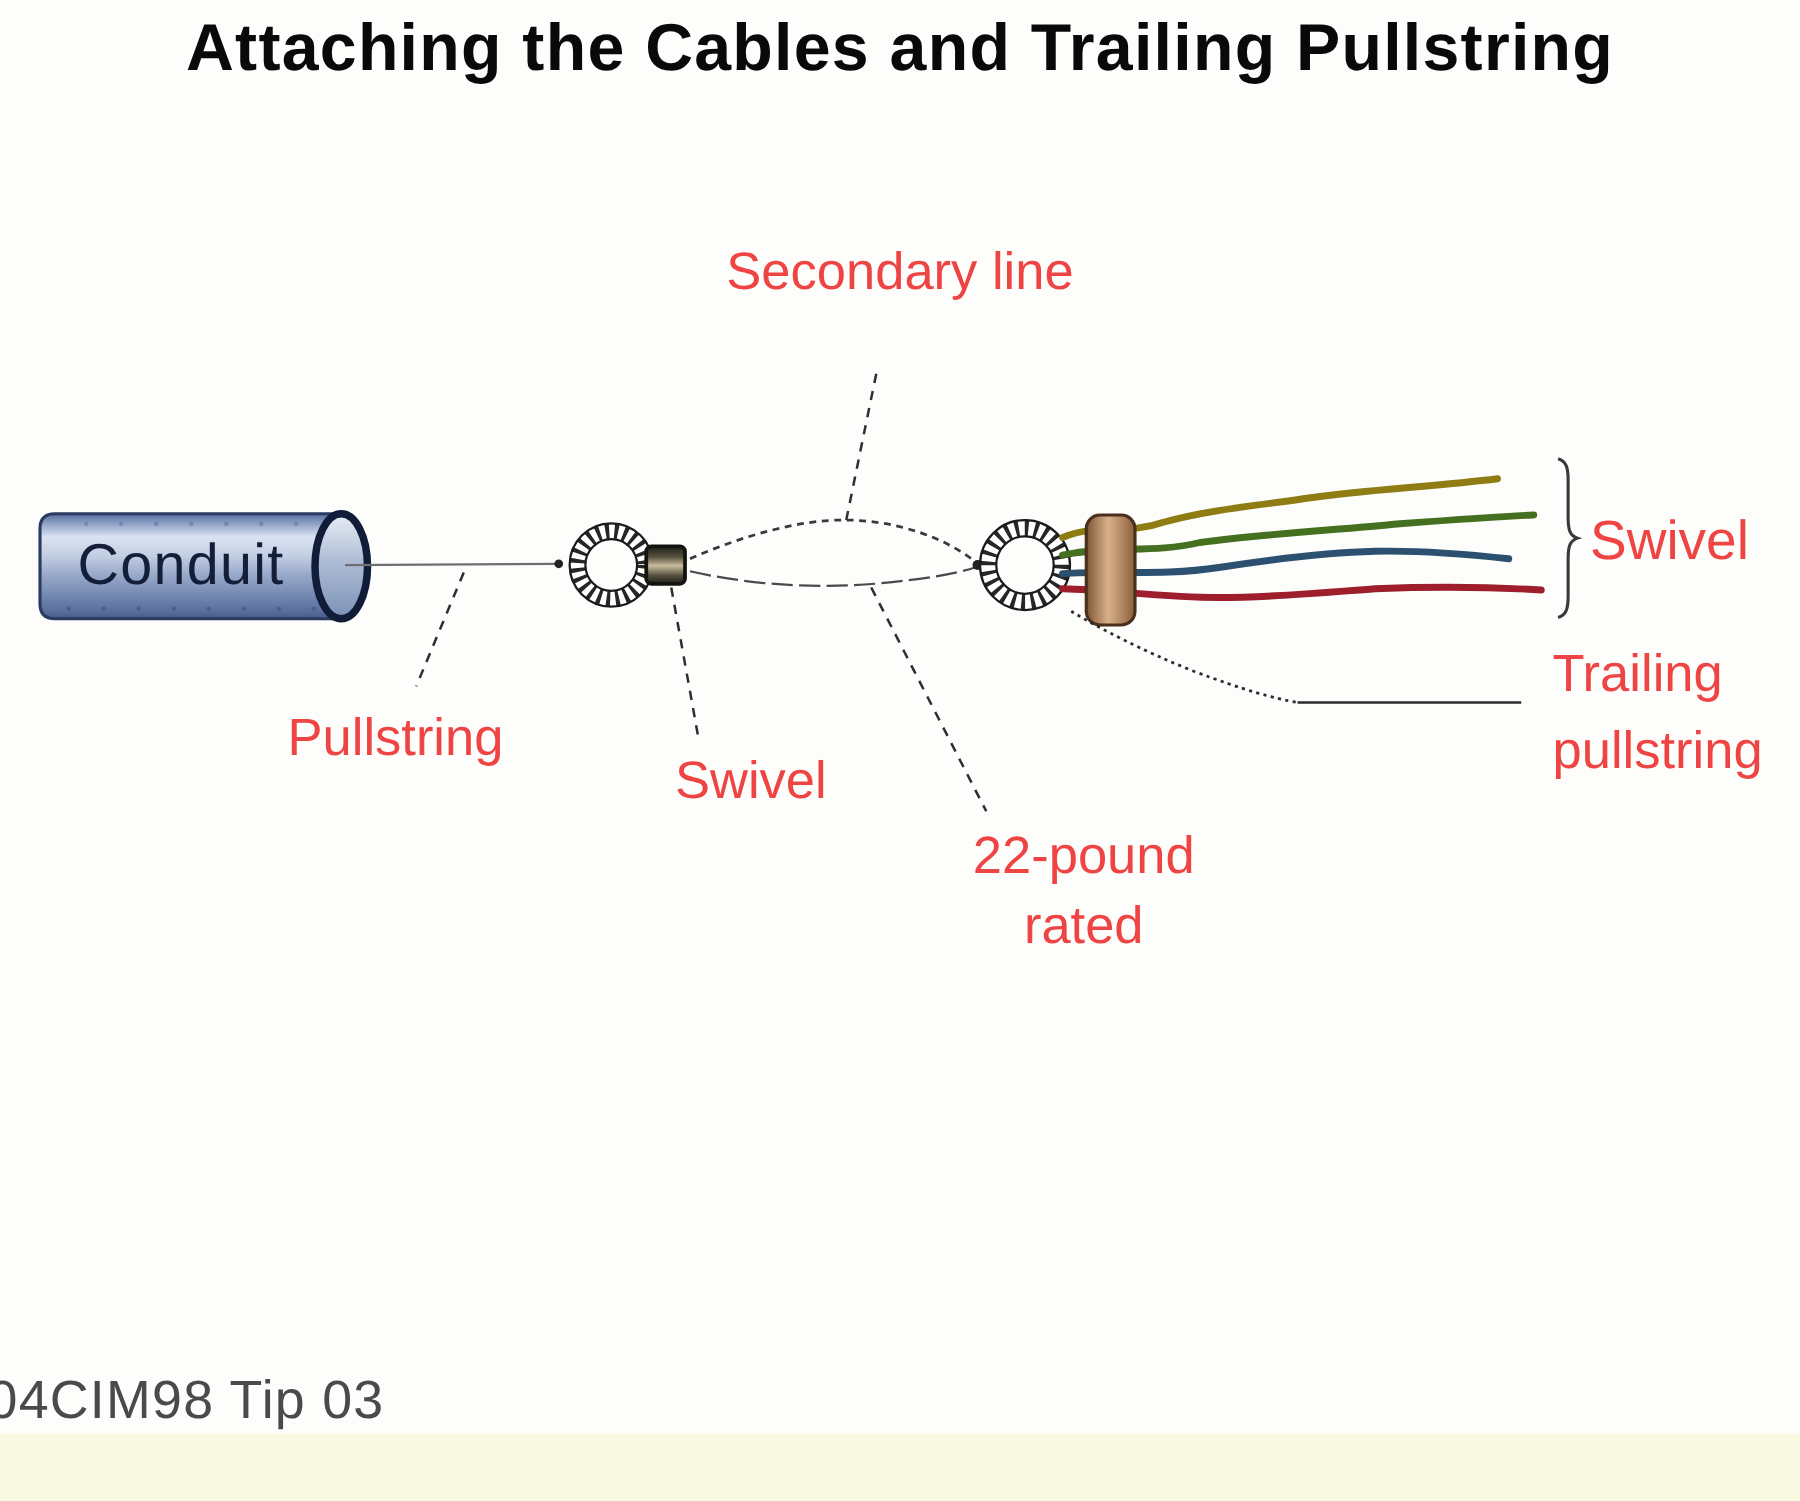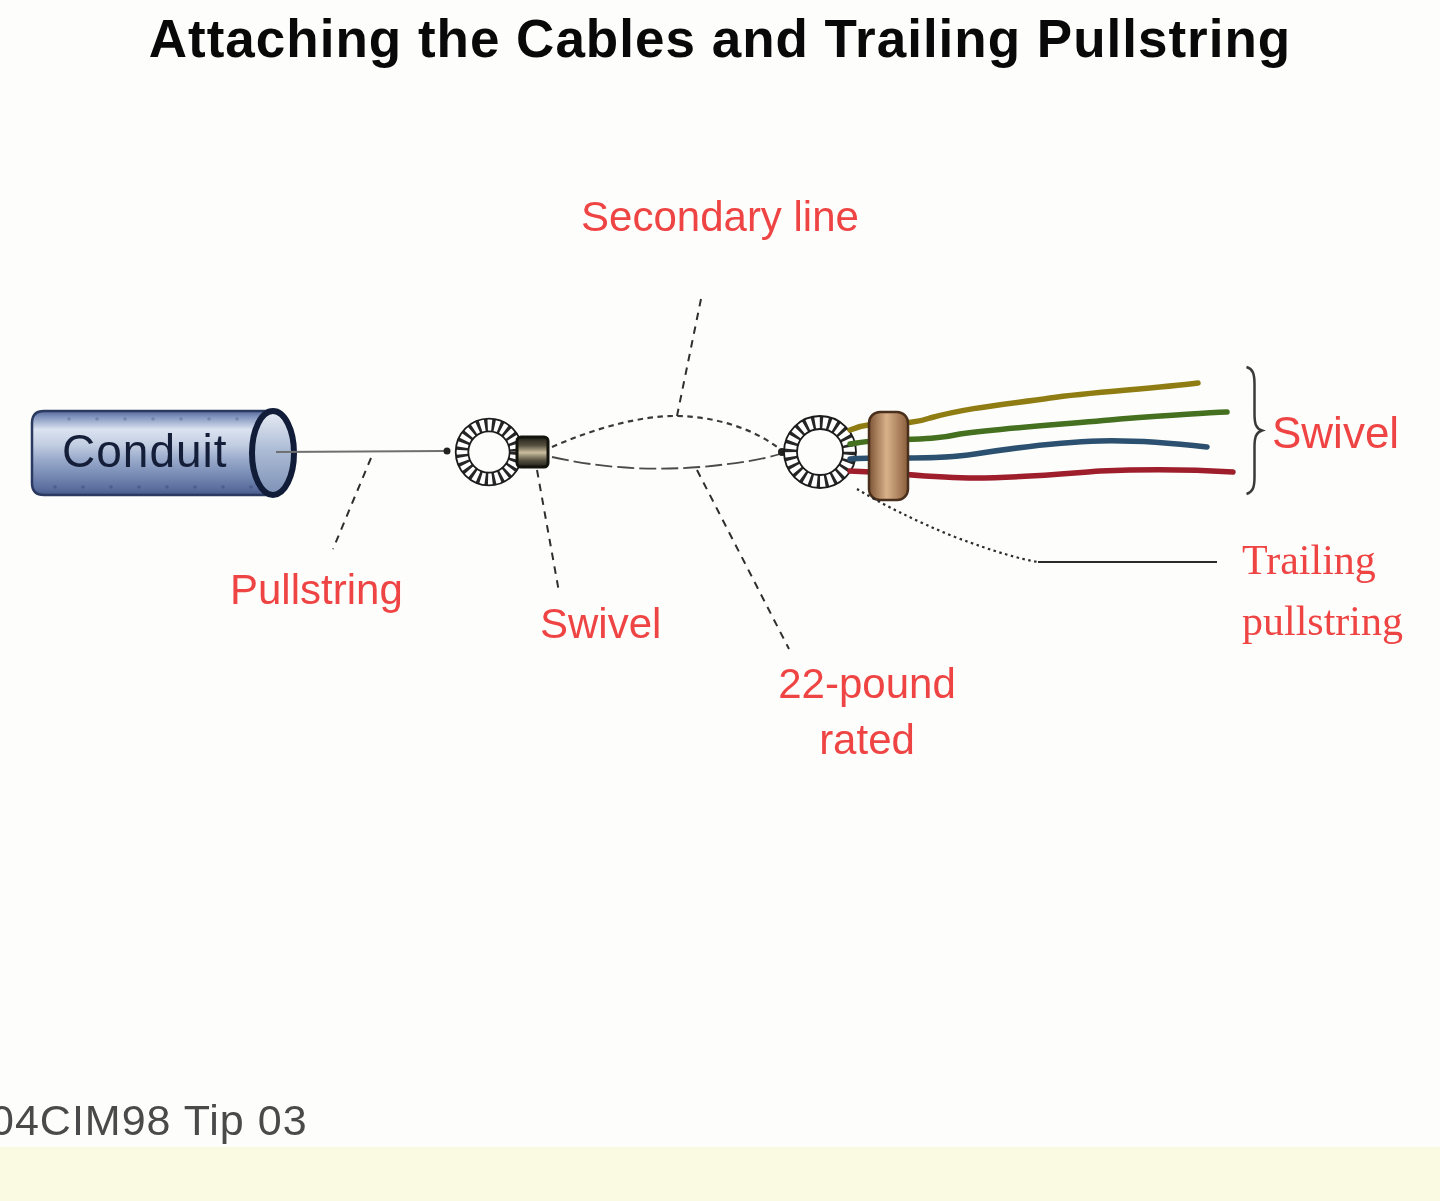--- a/index.html
+++ b/index.html
@@ -19,21 +19,21 @@
     font-size:53px;font-weight:bold;color:#090909;letter-spacing:1px;
   }
   #conduit-label{
     position:absolute;left:62px;top:424px;font-size:46px;color:#141e38;
     letter-spacing:1px;
   }
   #secondary-label{left:430px;top:189px;width:580px;}
   #pullstring-label{left:230px;top:562px;}
   #swivel-label{left:540px;top:596px;}
   #leader-label{left:742px;top:656px;width:250px;}
-  #trailing-label{left:1242px;top:530px;line-height:61px;font-family:Liberation Serif, serif;}
+  #trailing-label{left:1242px;top:508px;line-height:61px;}
   #cables-label{left:1272px;top:405px;font-size:44px;}
   #footer-code{
     position:absolute;left:-10px;top:1096px;font-size:43px;color:#4a4a4a;
     letter-spacing:1px;
   }
   #footer-strip{
     position:absolute;left:0;top:1147px;width:1440px;height:54px;
     background:#fafae3;
   }
 </style>

